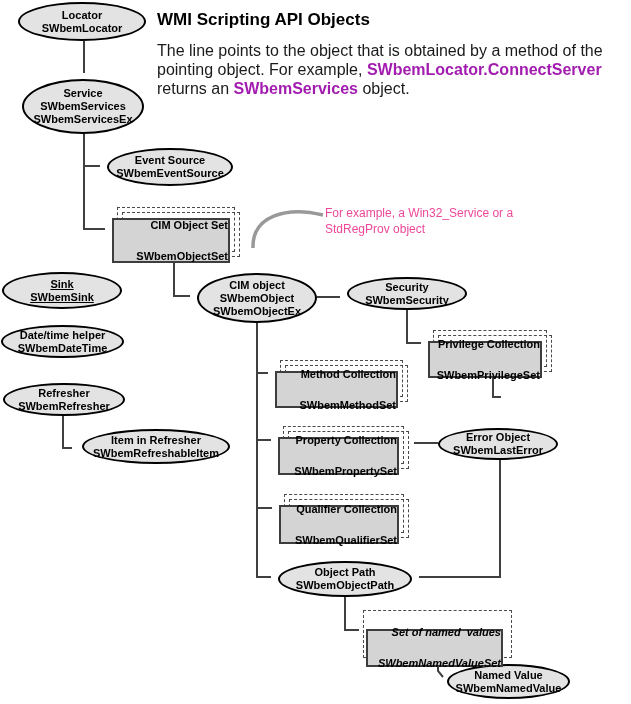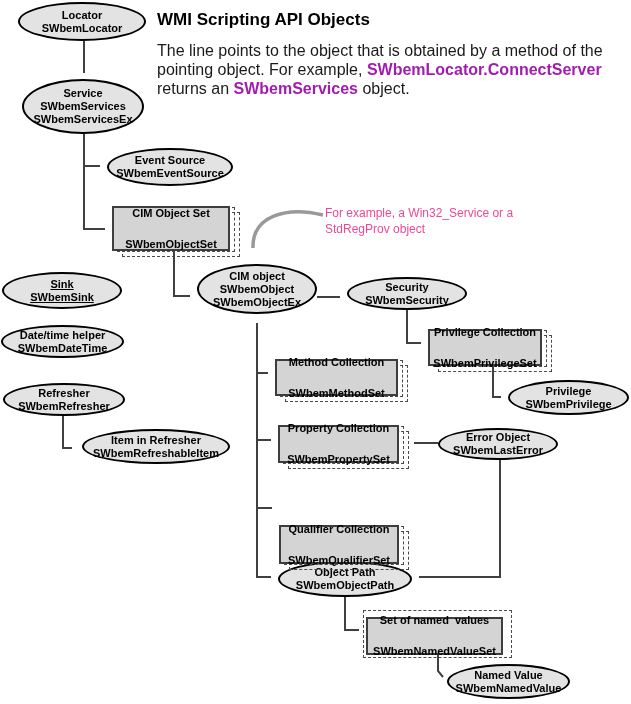--- a/index.html
+++ b/index.html
@@ -19,23 +19,23 @@
     text-align:center;font-size:11px;font-weight:bold;line-height:13px;z-index:3;
   }
   .ell span{white-space:pre;}
   
   .stack{position:absolute;z-index:3;}
   .stack .ghost{position:absolute;box-sizing:border-box;border:1px dashed #4a4a4a;background:transparent;}
   .stack .g1{left:5px;top:5px;width:100%;height:100%;}
   .stack .g2{left:10px;top:10px;width:100%;height:100%;}
   .stack .wrap{left:-3px;top:-3px;width:calc(100% + 12px);height:calc(100% + 10px);}
   .stack .face{
-    position:absolute;box-sizing:border-box;left:0;top:4px;width:100%;height:100%;
+    position:absolute;box-sizing:border-box;left:0;top:16px;width:100%;height:100%;
     background:#d4d4d4;border:2px solid #3d3d3d;
-    display:flex;flex-direction:column;align-items:center;justify-content:center;
+    display:flex;flex-direction:column;align-items:flex-end;justify-content:center;
     text-align:center;font-size:11px;font-weight:bold;line-height:13px;gap:18px;
   }
   .stack .face span{white-space:pre;}
   
   svg.wires{position:absolute;left:0;top:0;z-index:2;}
   svg.wires path{fill:none;}
   .wire{stroke:#404040;stroke-width:2;}
   .graywire{stroke:#999999;stroke-width:3.5;}
 </style>
 </head>
@@ -112,35 +112,31 @@
   <div class="ell" style="left:3px;top:383px;width:122px;height:33px;">
     <span>Refresher</span>
       <span>SWbemRefresher</span>
   </div>
 
   <div class="ell" style="left:82px;top:429px;width:148px;height:35px;">
     <span>Item in Refresher</span>
       <span>SWbemRefreshableItem</span>
   </div>
 
-  <div class="ell" style="left:197px;top:264px;width:120px;height:50px;">
+  <div class="ell" style="left:197px;top:273px;width:120px;height:50px;">
     <span>CIM object</span>
       <span>SWbemObject</span>
       <span>SWbemObjectEx</span>
   </div>
 
   <div class="ell" style="left:347px;top:277px;width:120px;height:33px;">
     <span>Security</span>
       <span>SWbemSecurity</span>
   </div>
 
-  <div class="ell" style="left:508px;top:380px;width:121px;height:35px;">
-    <span>Privilege</span>
-      <span>SWbemPrivilege</span>
-  </div>
 
   <div class="ell" style="left:438px;top:428px;width:120px;height:32px;">
     <span>Error Object</span>
       <span>SWbemLastError</span>
   </div>
 
   <div class="ell" style="left:278px;top:561px;width:134px;height:36px;">
     <span>Object Path</span>
       <span>SWbemObjectPath</span>
   </div>
@@ -179,30 +175,30 @@
 
   <div class="stack" style="left:278px;top:421px;width:121px;height:38px;">
     <div class="ghost g1"></div>
     <div class="ghost g2"></div>
     <div class="face">
       <span>Property Collection</span>
         <span>SWbemPropertySet</span>
     </div>
   </div>
 
-  <div class="stack" style="left:279px;top:489px;width:120px;height:39px;margin-top:32px;">
+  <div class="stack" style="left:279px;top:489px;width:120px;height:39px;">
     <div class="ghost g1"></div>
     <div class="ghost g2"></div>
     <div class="face">
       <span>Qualifier Collection</span>
         <span>SWbemQualifierSet</span>
     </div>
   </div>
 
-  <div class="stack" style="left:366px;top:613px;width:137px;height:38px;">
+  <div class="stack" style="left:366px;top:613px;width:137px;height:38px;font-style:italic;">
     <div class="ghost wrap"></div>
     <div class="face">
       <span>Set of named  values</span>
         <span>SWbemNamedValueSet</span>
     </div>
   </div>
 
 </div>
 
 </body></html>

